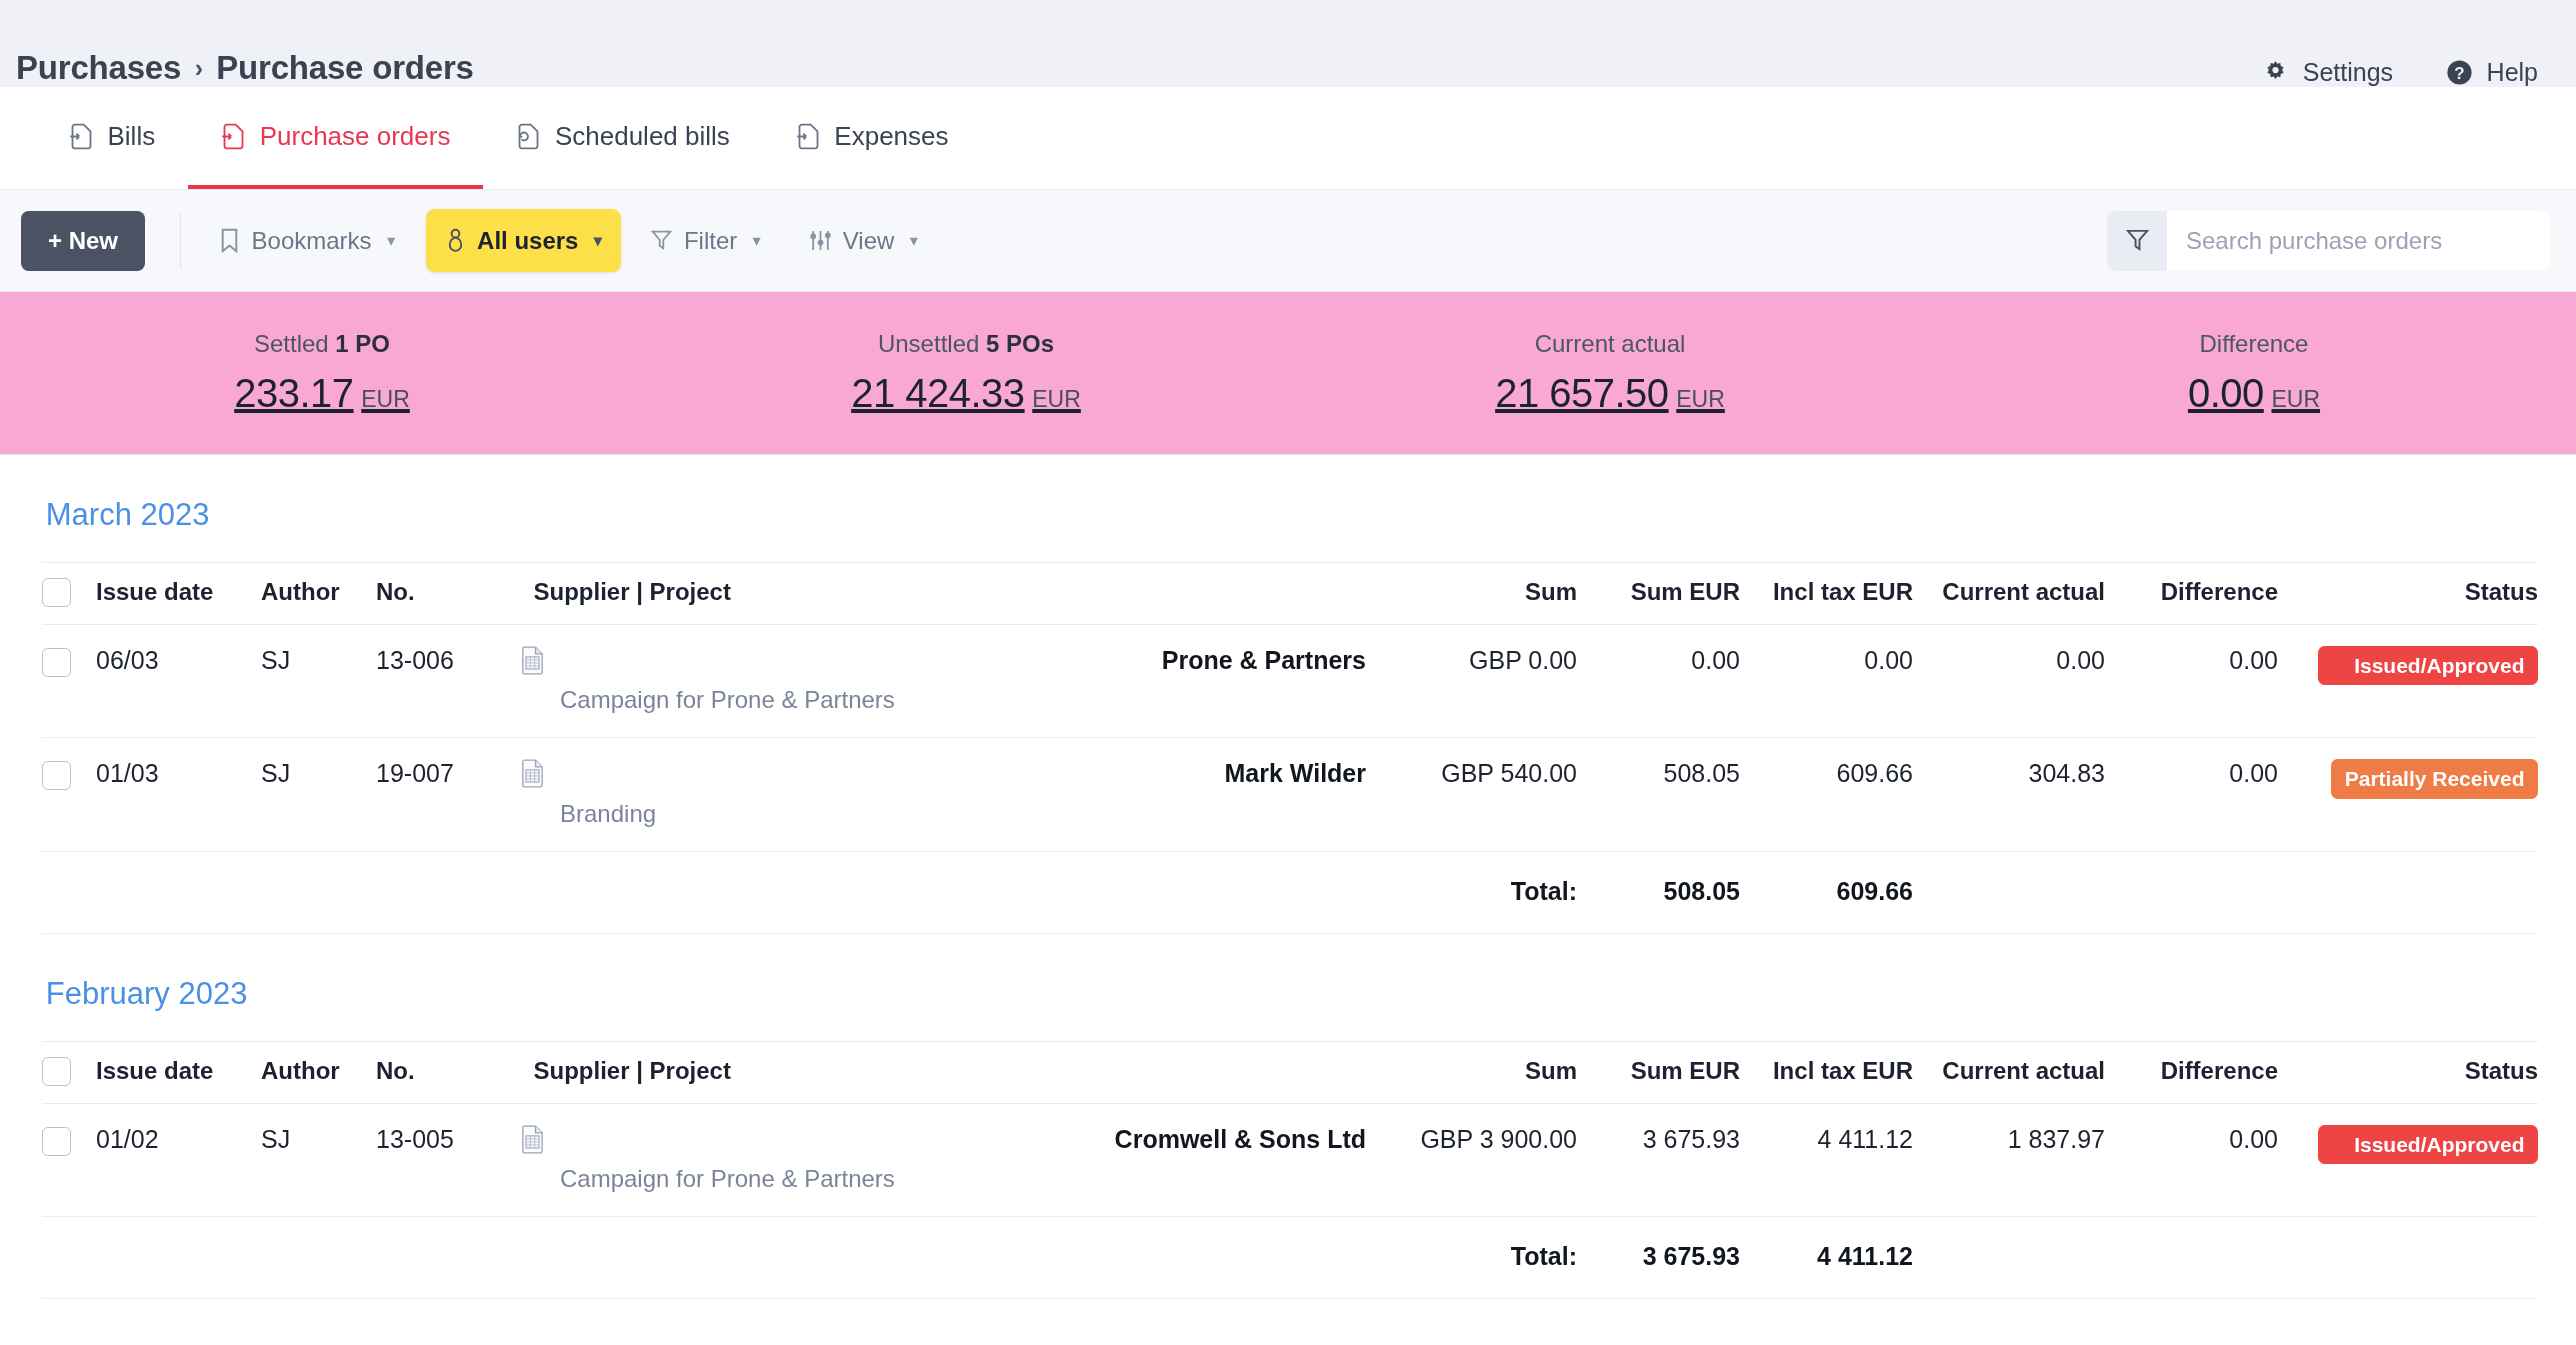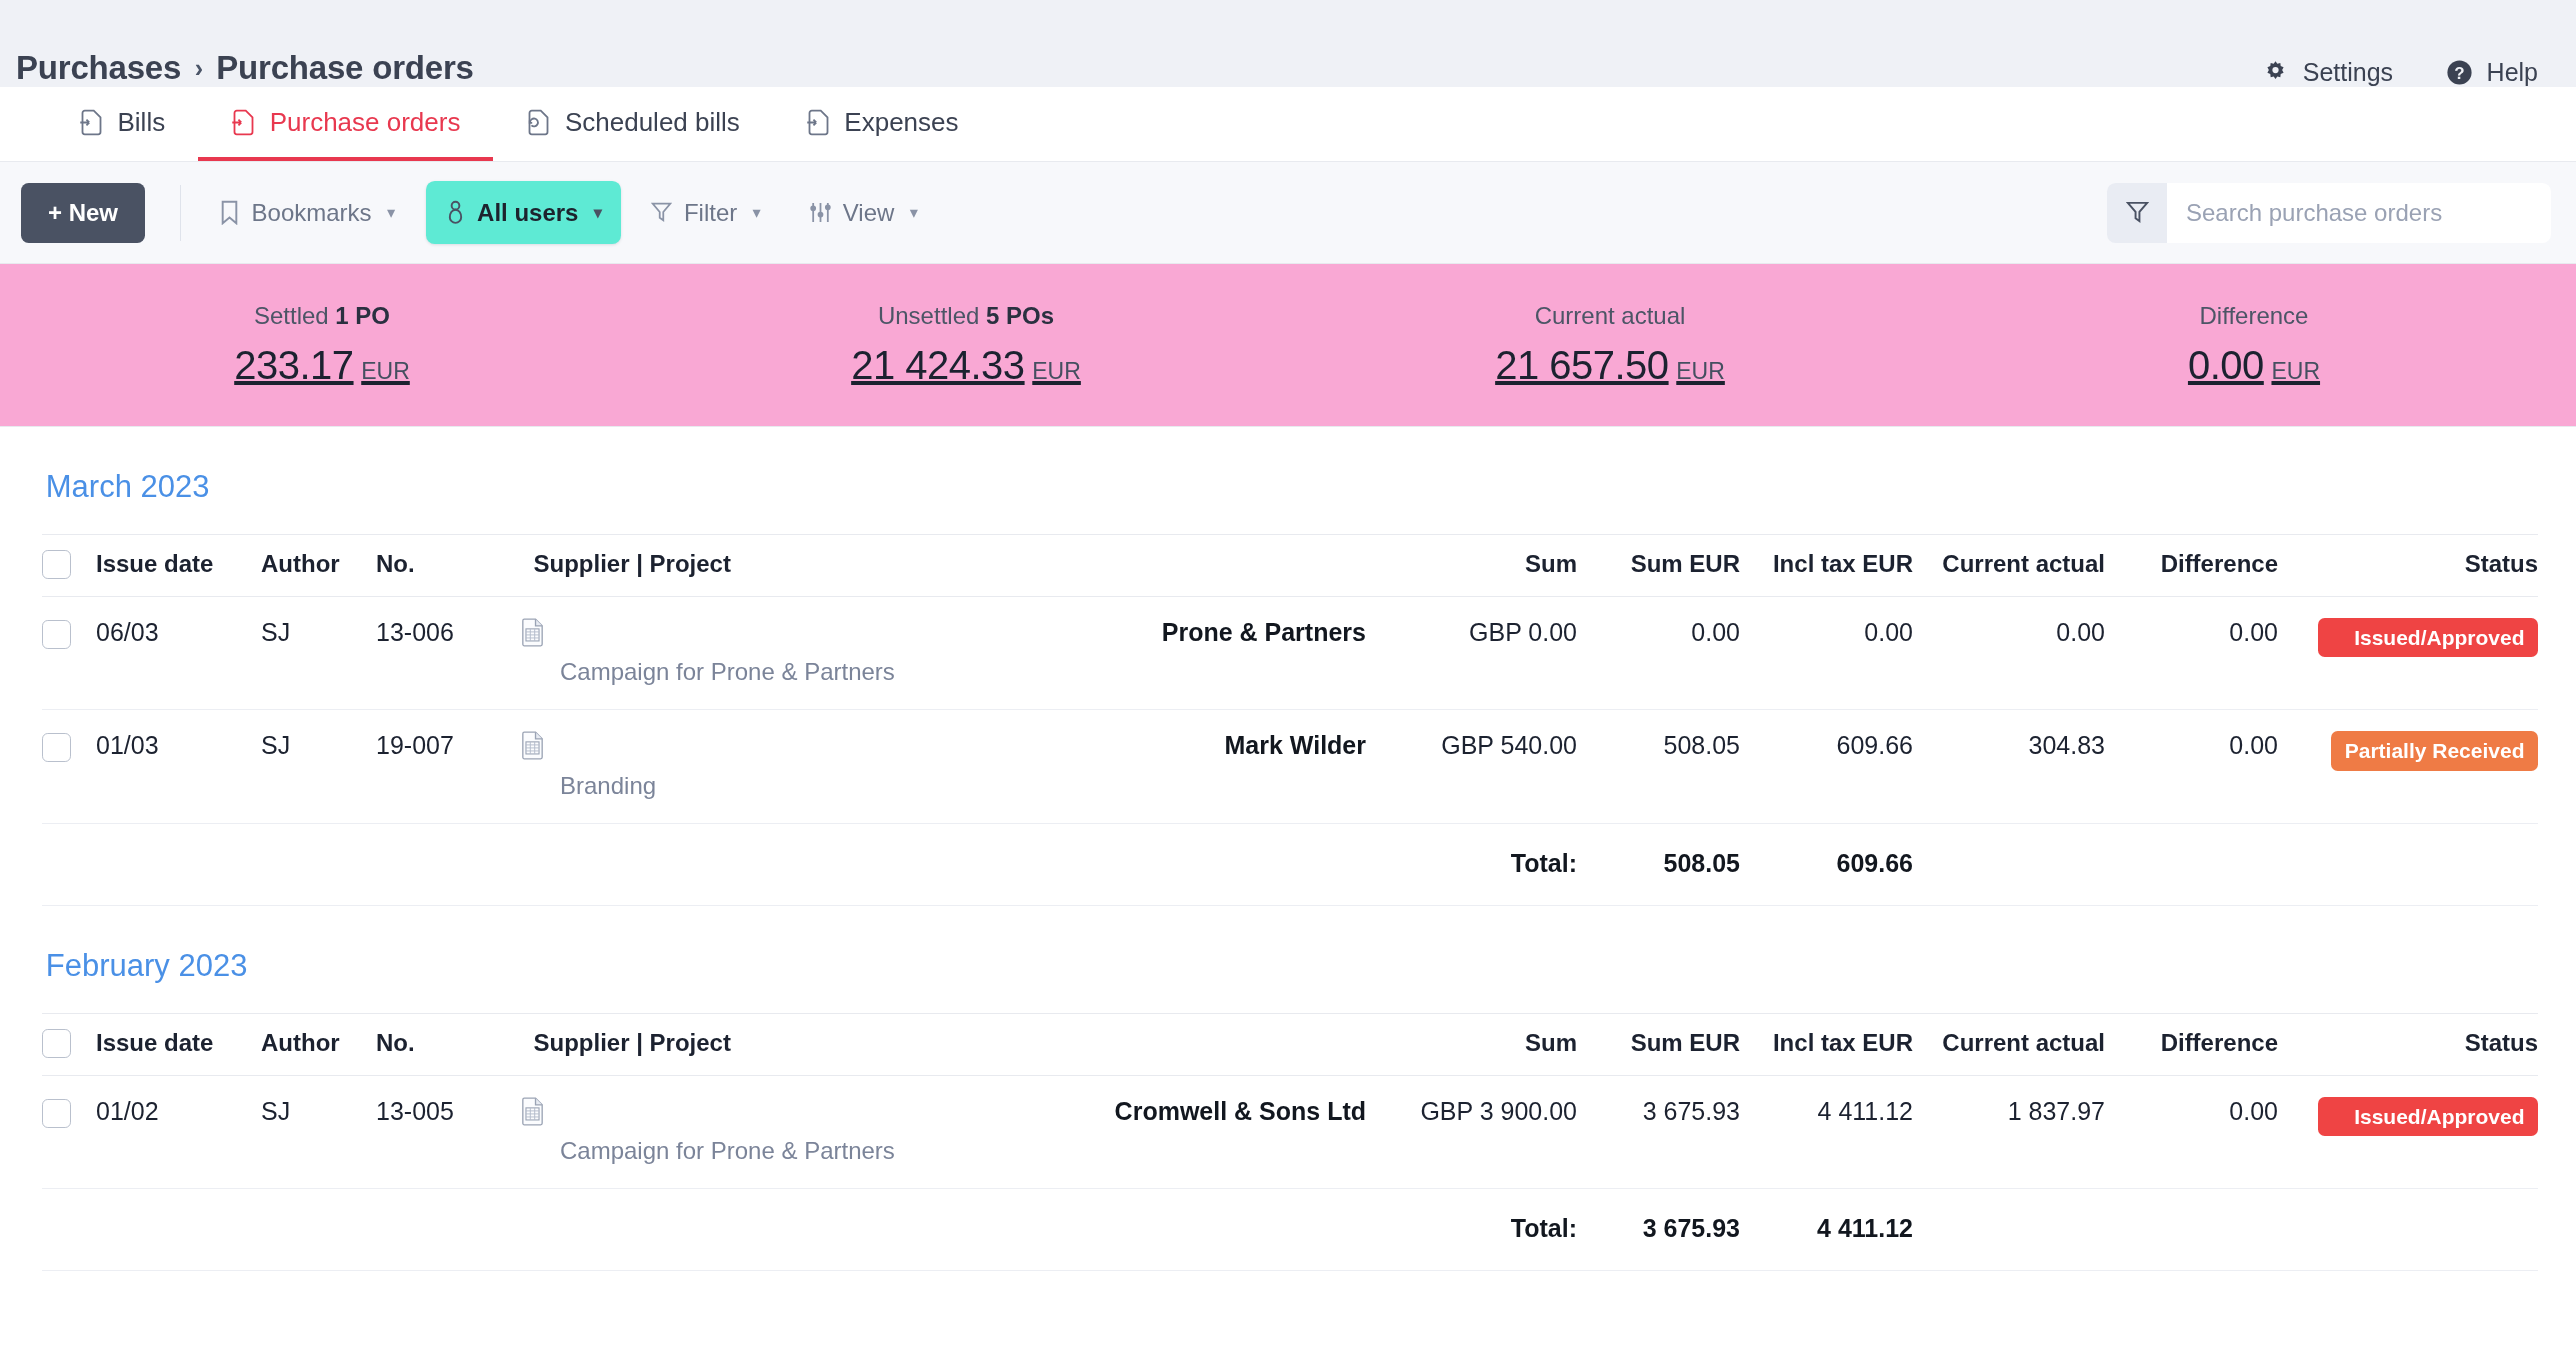--- a/index.html
+++ b/index.html
@@ -27,24 +27,24 @@
   .breadcrumb .crumb-sep { font-size: 25px; font-weight: 600; color: #4b5568; }
   .topbar-right { margin-left: auto; display: flex; align-items: center; gap: 52px; }
   .topbar-action {
     display: flex; align-items: center; gap: 12.5px;
     font-size: 25px; color: #3b4252; cursor: pointer;
   }
   .ico { display: inline-flex; align-items: center; justify-content: center; }
 
   
   .tabs {
-    height: 75px;
+    height: 103px;
     background: #ffffff;
     display: flex; align-items: stretch;
-    padding-left: 46px;
+    padding-left: 36px;
     border-bottom: 1.9px solid #e8eaef;
   }
   .tab {
     display: flex; align-items: center; gap: 13.5px;
     padding: 0 33px;
     font-size: 26px; color: #3b4252; cursor: pointer;
     border-bottom: 4.8px solid transparent;
     position: relative;
   }
   .tab.active { color: #e8384f; border-bottom-color: #e8384f; }
@@ -67,21 +67,21 @@
   }
   .tb-sep { width: 1px; height: 56px; background: #dfe3eb; margin: 0 19px 0 35px; }
   .tb-item {
     display: flex; align-items: center; gap: 11.5px;
     height: 63px; padding: 0 19px; border-radius: 8.7px;
     font-size: 24px; color: #6d7689; cursor: pointer;
     margin-right: 11.5px;
   }
   .tb-item .caret { font-size: 16.3px; color: #8a93a6; margin-left: 3.8px; }
   .tb-item.selected {
-    background: #5eead4; color: #1d232e; font-weight: 700;
+    background: #fde047; color: #1d232e; font-weight: 700;
     box-shadow: 0 1px 2.9px rgba(30,40,60,.13);
   }
   .tb-item.selected .caret { color: #4a5263; }
 
   .searchwrap { margin-left: auto; display: flex; align-items: center; }
   .search-filter-btn {
     width: 60px; height: 60px;
     background: #e9ecf3; border-radius: 8.7px 0 0 8.7px;
     display: flex; align-items: center; justify-content: center;
     cursor: pointer;

